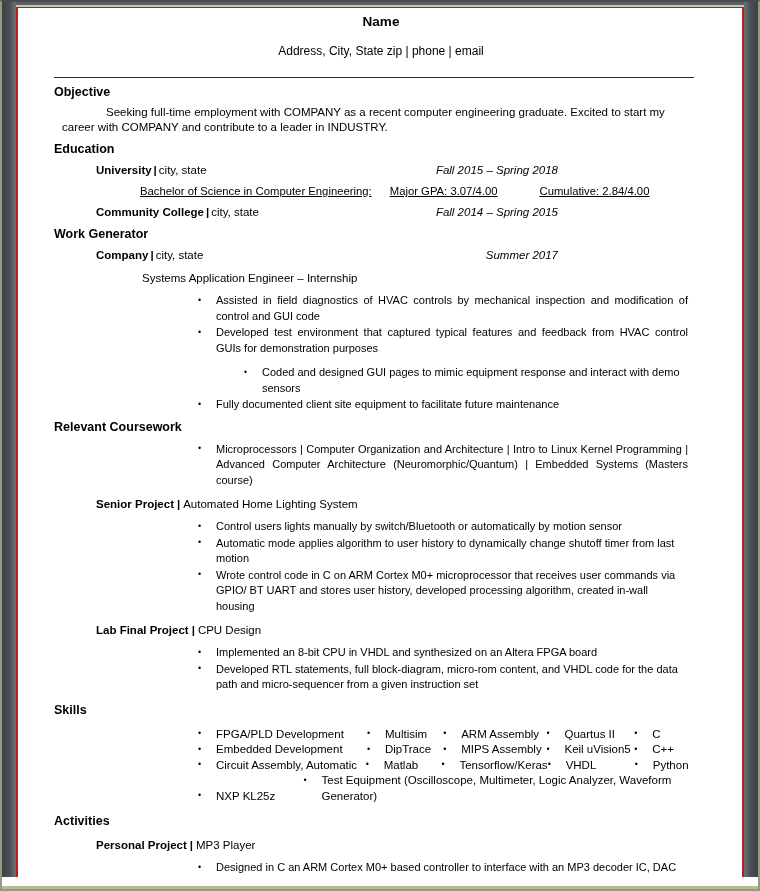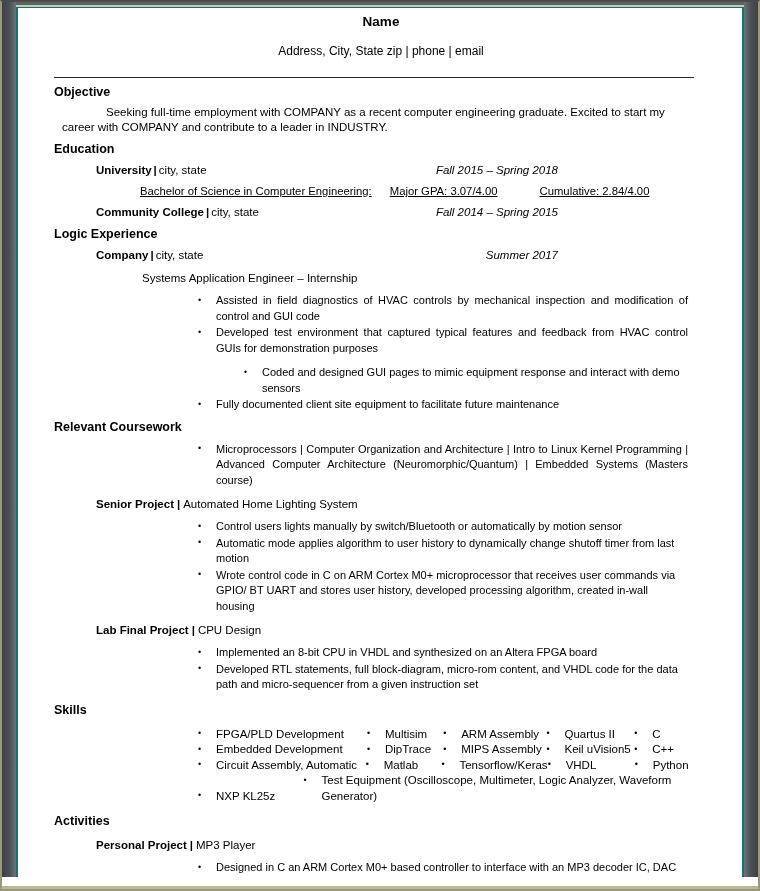--- a/index.html
+++ b/index.html
@@ -8,21 +8,21 @@
     background: #ffffff;
   }
   body {
     font-family: "Liberation Sans", sans-serif;
   }
   .page {
     position: relative;
     width: 760px;
     height: 891px;
     box-sizing: border-box;
-    background: #0f766e;
+    background: #b91c1c;
     overflow: hidden;
   }
   
   .frame-outer {
     position: absolute;
     inset: 0;
     box-sizing: border-box;
     border-left: 2px solid #9a9a7a;
     border-right: 2px solid #9a9a7a;
     border-top: 2px solid #4a4a4a;
@@ -256,21 +256,21 @@
         <span class="gpa2">Cumulative: 2.84/4.00</span>
       </div>
 
       <div class="subrow">
         <span class="lbl">Community College</span>
         <span class="sep">|</span>
         <span class="place">city, state</span>
         <span class="date">Fall 2014 – Spring 2015</span>
       </div>
 
-      <h2 class="section">Logic Experience</h2>
+      <h2 class="section">Work Generator</h2>
 
       <div class="subrow">
         <span class="lbl">Company</span>
         <span class="sep">|</span>
         <span class="place">city, state</span>
         <span class="date">Summer 2017</span>
       </div>
 
       <div class="roleline">Systems Application Engineer – Internship</div>
 

